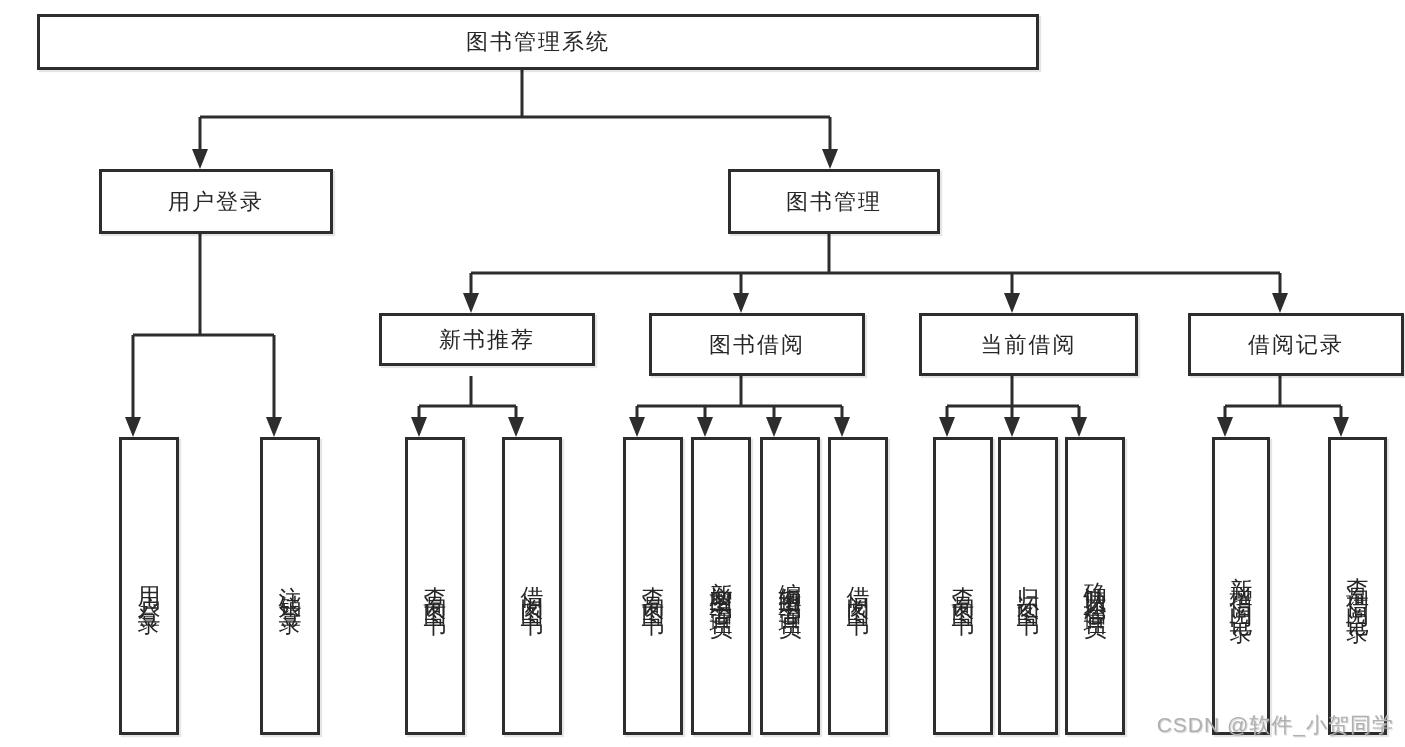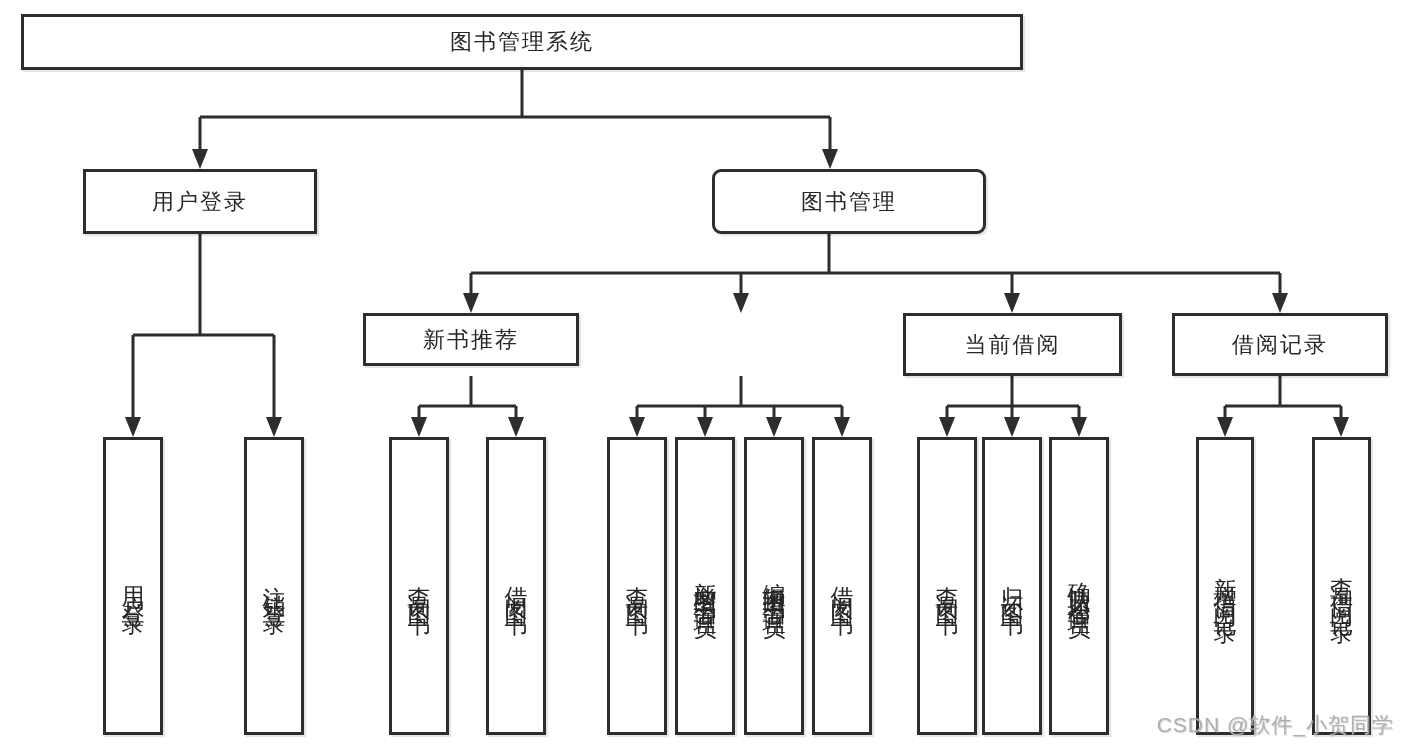--- a/index.html
+++ b/index.html
@@ -28,20 +28,21 @@
   }
   .node, .leaf {
     position: absolute;
     box-sizing: border-box;
     background: #ffffff;
     border: 3px solid #2d2d2d;
     box-shadow: 2px 2px 1px rgba(0,0,0,0.10);
     display: flex;
     align-items: center;
     justify-content: center;
+    margin-left: 16px;
   }
   .node {
     font-size: 22px;
     letter-spacing: 2px;
     white-space: nowrap;
   }
   .leaf .vlabel {
     writing-mode: vertical-lr;
     text-orientation: mixed;
     font-size: 23px;
@@ -117,26 +118,29 @@
     </g>
   </svg>
 
   <div class="node" style="left:21px; top:14px; width:1002px; height:56px;">
     <span>图书管理系统</span>
   </div>
 
   <div class="node" style="left:83px; top:169px; width:234px; height:65px;">
     <span>用户登录</span>
   </div>
-  <div class="node" style="left:712px; top:169px; width:274px; height:65px;border-radius:9px;">
+  <div class="node" style="left:712px; top:169px; width:212px; height:65px;">
     <span>图书管理</span>
   </div>
 
   <div class="node" style="left:363px; top:313px; width:216px; height:53px;">
     <span>新书推荐</span>
+  </div>
+  <div class="node" style="left:633px; top:313px; width:216px; height:63px;">
+    <span>图书借阅</span>
   </div>
   <div class="node" style="left:903px; top:313px; width:219px; height:63px;">
     <span>当前借阅</span>
   </div>
   <div class="node" style="left:1172px; top:313px; width:216px; height:63px;">
     <span>借阅记录</span>
   </div>
 
   <div class="leaf" style="left:103px; top:437px; width:60px; height:298px;">
     <span class="vlabel">用户登录</span>

